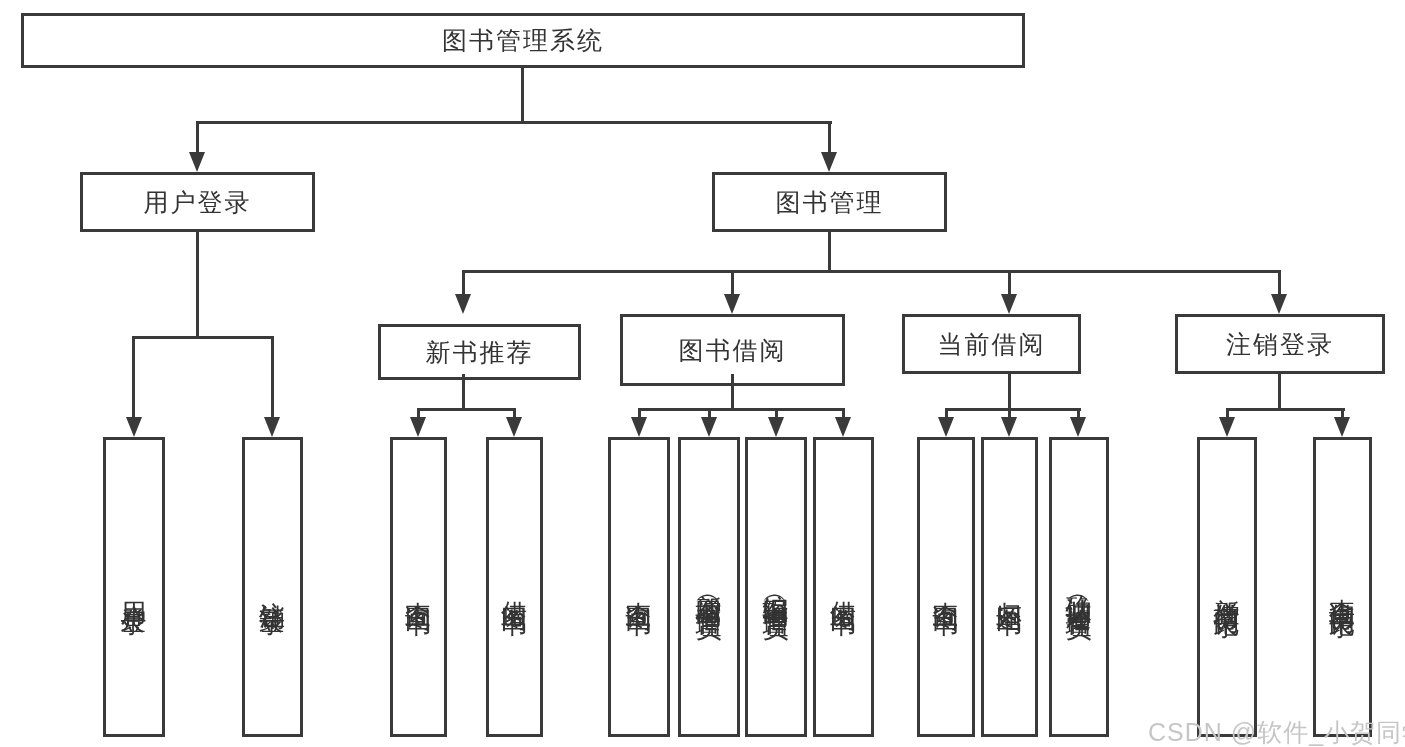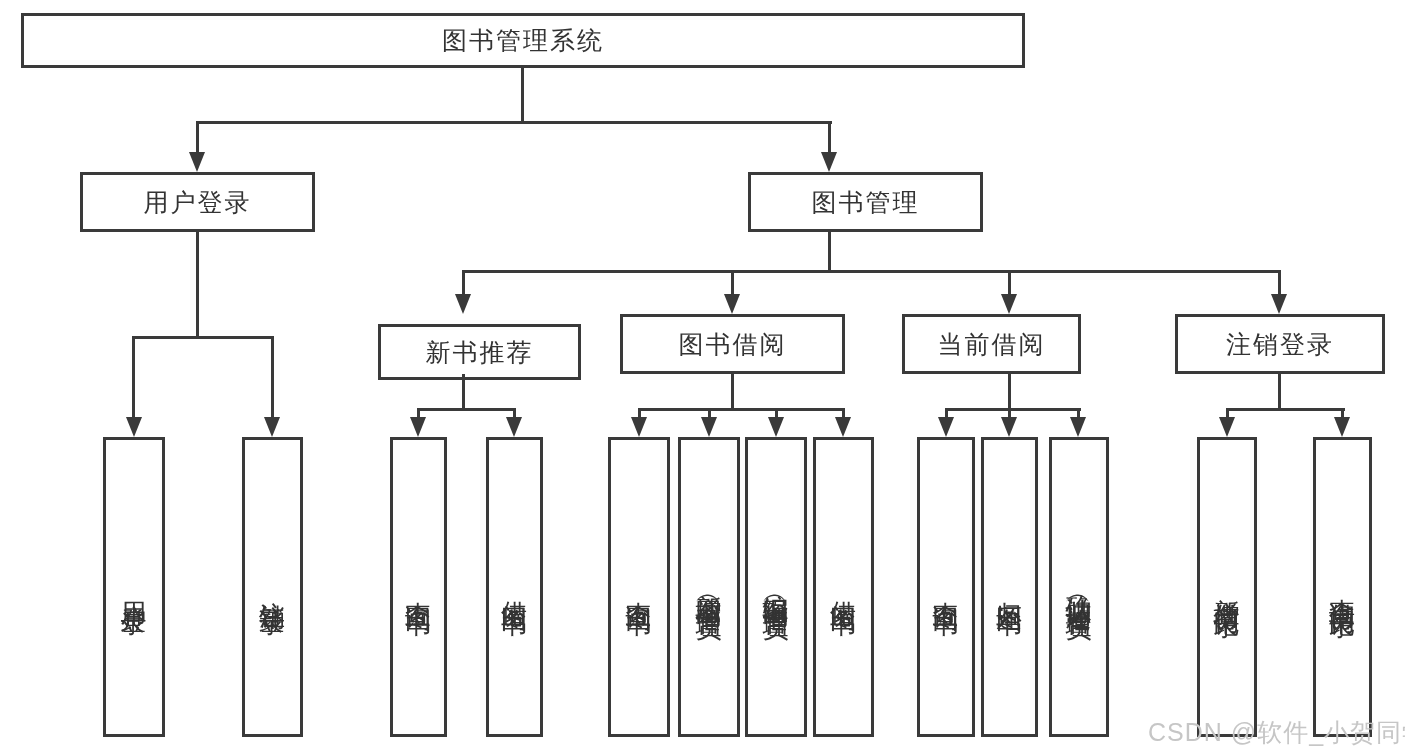--- a/index.html
+++ b/index.html
@@ -59,29 +59,29 @@
 <div id="canvas">
 
   <div class="box hbox" style="left:21px;top:13px;width:1004px;height:55px;text-align:center;">
     <span>图书管理系统</span>
   </div>
 
   <div class="box hbox" style="left:80px;top:172px;width:235px;height:60px;">
     <span>用户登录</span>
   </div>
 
-  <div class="box hbox" style="left:712px;top:172px;width:235px;height:60px;margin-left:36px;">
+  <div class="box hbox" style="left:712px;top:172px;width:235px;height:60px;">
     <span>图书管理</span>
   </div>
 
   <div class="box hbox" style="left:362px;top:324px;width:203px;height:56px;margin-left:16px;">
     <span>新书推荐</span>
   </div>
 
-  <div class="box hbox" style="left:620px;top:314px;width:225px;height:60px;">
+  <div class="box hbox" style="left:620px;top:314px;width:225px;height:72px;">
     <span>图书借阅</span>
   </div>
 
   <div class="box hbox" style="left:902px;top:314px;width:179px;height:60px;">
     <span>当前借阅</span>
   </div>
 
   <div class="box hbox" style="left:1175px;top:314px;width:210px;height:60px;">
     <span>注销登录</span>
   </div>

